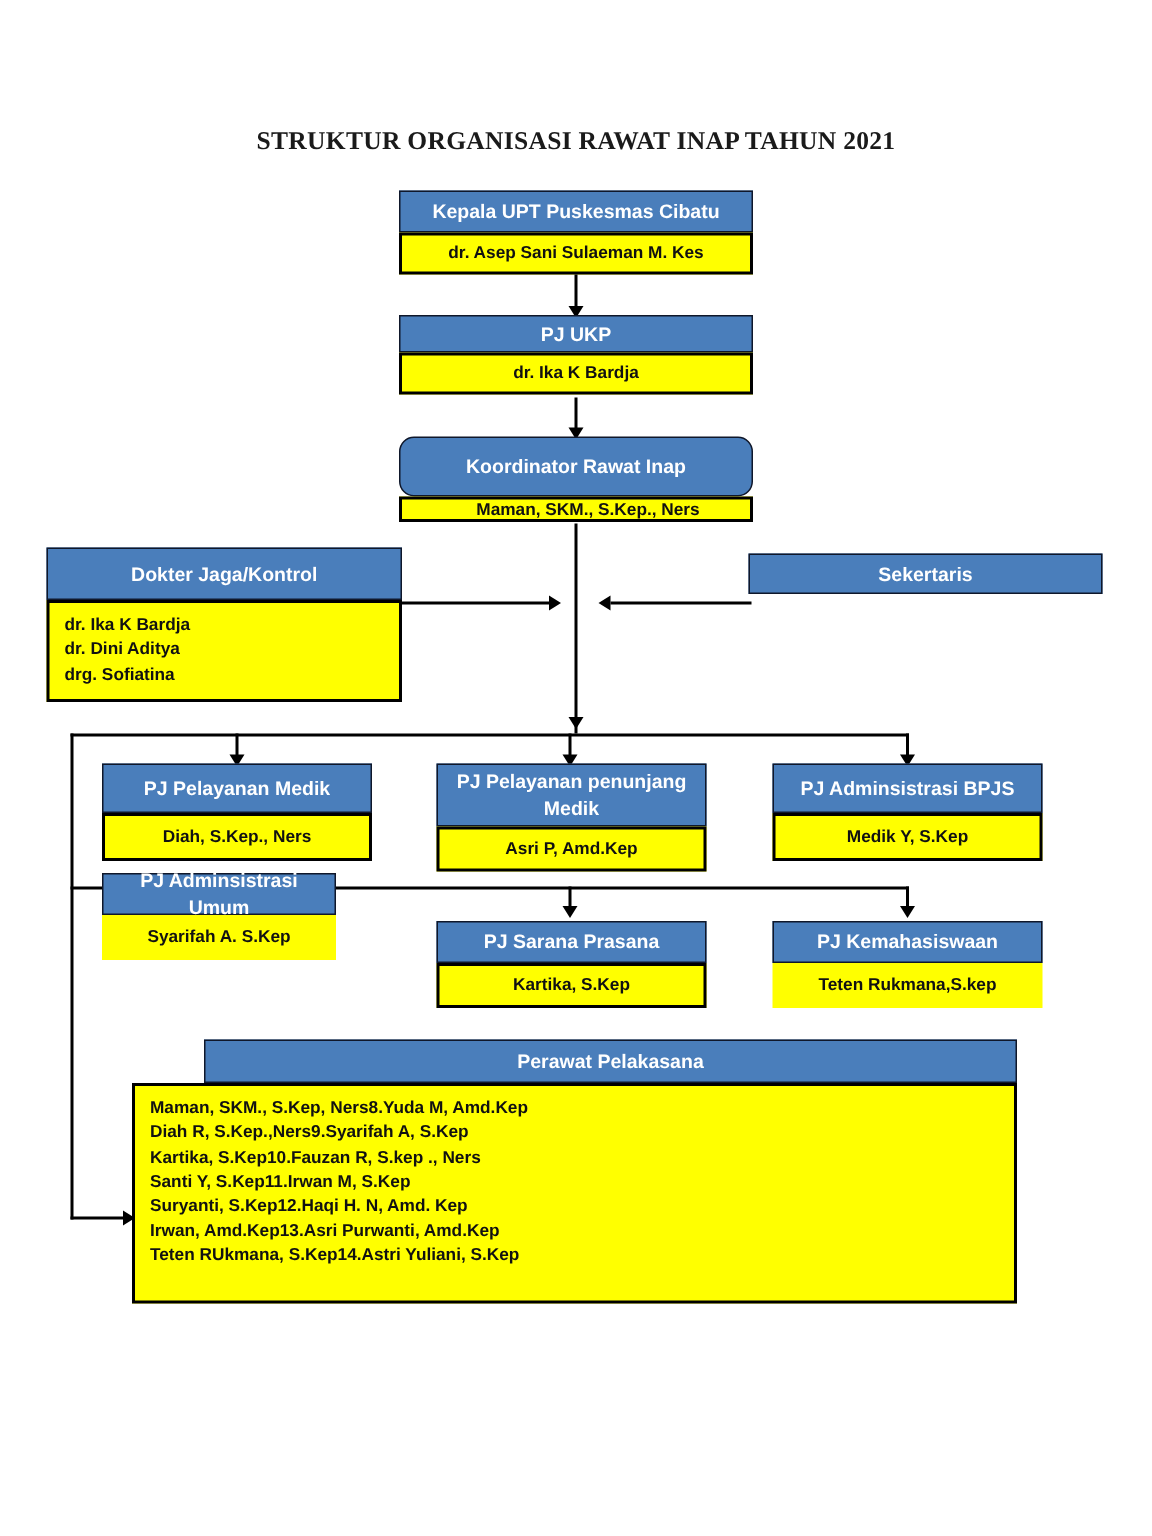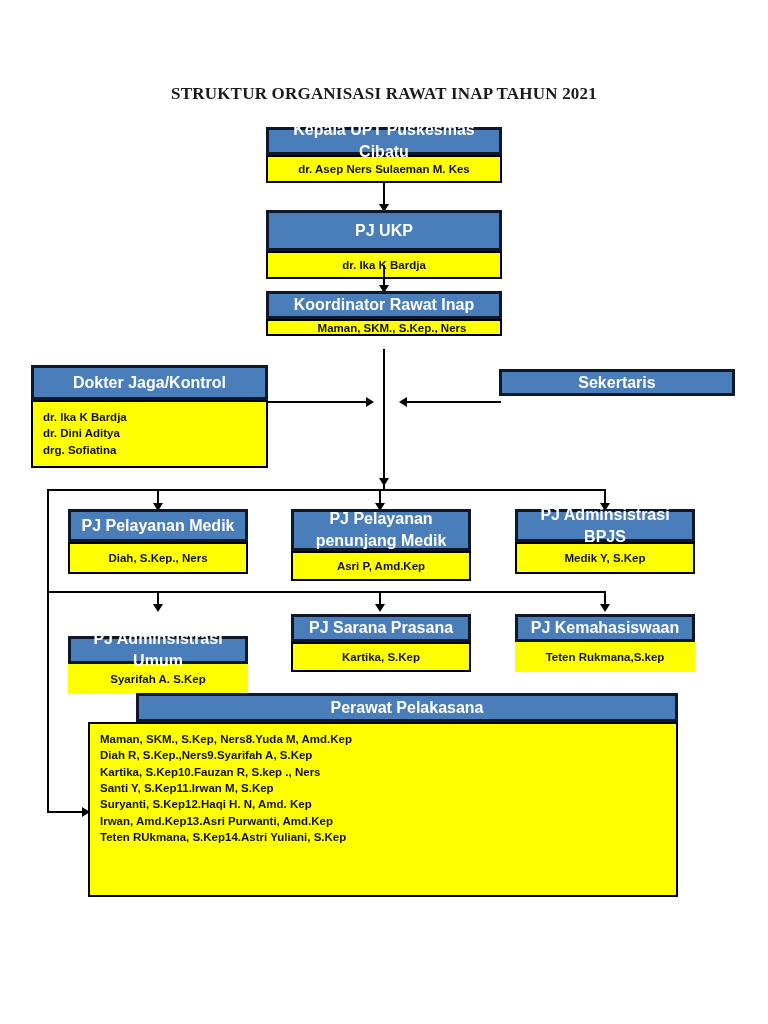--- a/index.html
+++ b/index.html
@@ -34,24 +34,24 @@
   }
 
   
   .node {
     position: absolute;
     box-sizing: border-box;
   }
   .node-head {
     box-sizing: border-box;
     background: #4a7ebb;
-    border: 3px solid #0f172a;
+    border: 1px solid #0f172a;
     color: #ffffff;
     font-weight: bold;
-    font-size: 16px;
+    font-size: 13px;
     text-align: center;
     display: flex;
     align-items: center;
     justify-content: center;
     line-height: 1.35;
     padding: 2px 4px;
   }
   .node-body {
     box-sizing: border-box;
     background: #ffff00;
@@ -117,36 +117,36 @@
 </style>
 </head>
 <body>
 
 <div id="canvas">
 
   <div class="chart-title">STRUKTUR ORGANISASI RAWAT INAP TAHUN 2021</div>
 
   <div class="node" style="left:266px; top:127px; width:236px;">
     <div class="node-head" style="height:28px;">Kepala UPT Puskesmas Cibatu</div>
-    <div class="node-body" style="height:28px;">dr. Asep Ners Sulaeman M. Kes</div>
+    <div class="node-body" style="height:28px;">dr. Asep Sani Sulaeman M. Kes</div>
   </div>
 
   <div class="vline" style="left:383px; top:183px; height:26px;"></div>
   <div class="arrow-down" style="left:379px; top:204px;"></div>
 
   <div class="node" style="left:266px; top:210px; width:236px;">
-    <div class="node-head" style="height:41px;">PJ UKP</div>
+    <div class="node-head" style="height:25px;">PJ UKP</div>
     <div class="node-body" style="height:28px;">dr. Ika K Bardja</div>
   </div>
 
   <div class="vline" style="left:383px; top:265px; height:26px;"></div>
   <div class="arrow-down" style="left:379px; top:285px;"></div>
 
   <div class="node" style="left:266px; top:291px; width:236px;">
-    <div class="node-head" style="height:28px;">Koordinator Rawat Inap</div>
+    <div class="node-head" style="height:40px;border-radius:10px;">Koordinator Rawat Inap</div>
     <div class="node-body" style="height:17px;padding-left:20px;">Maman, SKM., S.Kep., Ners</div>
   </div>
 
   <div class="vline" style="left:383px; top:349px; height:140px;"></div>
   <div class="arrow-down" style="left:379px; top:478px;"></div>
 
   <div class="node" style="left:31px; top:365px; width:237px;">
     <div class="node-head" style="height:35px;">Dokter Jaga/Kontrol</div>
     <div class="node-body list" style="height:68px;">
       <span class="ln">dr. Ika K Bardja</span>
@@ -199,38 +199,38 @@
 
   <div class="vline" style="left:157px; top:591px; height:18px;"></div>
   <div class="arrow-down" style="left:153px; top:604px;"></div>
 
   <div class="vline" style="left:379px; top:591px; height:18px;"></div>
   <div class="arrow-down" style="left:375px; top:604px;"></div>
 
   <div class="vline" style="left:604px; top:591px; height:18px;"></div>
   <div class="arrow-down" style="left:600px; top:604px;"></div>
 
-  <div class="node" style="left:68px; top:636px; width:180px;">
+  <div class="node" style="left:68px; top:582px; width:156px;">
     <div class="node-head" style="height:28px;">PJ Adminsistrasi Umum</div>
     <div class="node-body noborder" style="height:30px;">Syarifah A. S.Kep</div>
   </div>
 
   <div class="node" style="left:291px; top:614px; width:180px;">
     <div class="node-head" style="height:28px;">PJ Sarana Prasana</div>
     <div class="node-body" style="height:30px;">Kartika, S.Kep</div>
   </div>
 
   <div class="node" style="left:515px; top:614px; width:180px;">
     <div class="node-head" style="height:28px;">PJ Kemahasiswaan</div>
     <div class="node-body noborder" style="height:30px;">Teten Rukmana,S.kep</div>
   </div>
 
   <div class="node" style="left:88px; top:693px; width:590px;">
     <div class="node-head" style="height:29px;margin-left:48px;">Perawat Pelakasana</div>
-    <div class="node-body list" style="height:175px;padding-left:10px;">
+    <div class="node-body list" style="height:147px;padding-left:10px;">
       <span class="ln">Maman, SKM., S.Kep, Ners8.Yuda M, Amd.Kep</span>
       <span class="ln">Diah R, S.Kep.,Ners9.Syarifah A, S.Kep</span>
       <span class="ln">Kartika, S.Kep10.Fauzan R, S.kep ., Ners</span>
       <span class="ln">Santi Y, S.Kep11.Irwan M, S.Kep</span>
       <span class="ln">Suryanti, S.Kep12.Haqi H. N, Amd. Kep</span>
       <span class="ln">Irwan, Amd.Kep13.Asri Purwanti, Amd.Kep</span>
       <span class="ln">Teten RUkmana, S.Kep14.Astri Yuliani, S.Kep</span>
     </div>
   </div>
 

